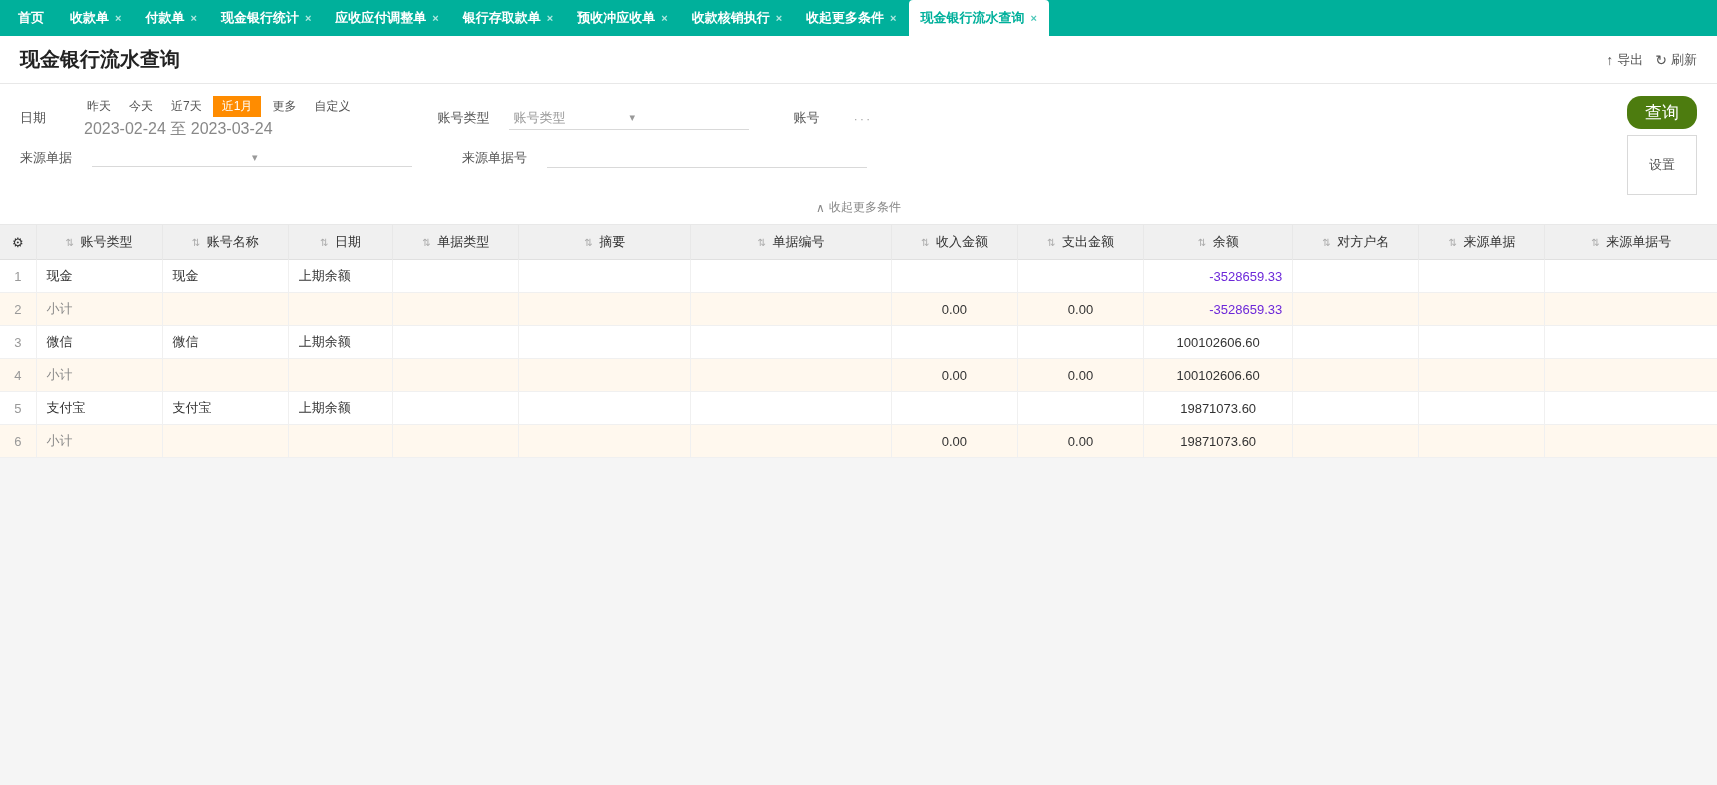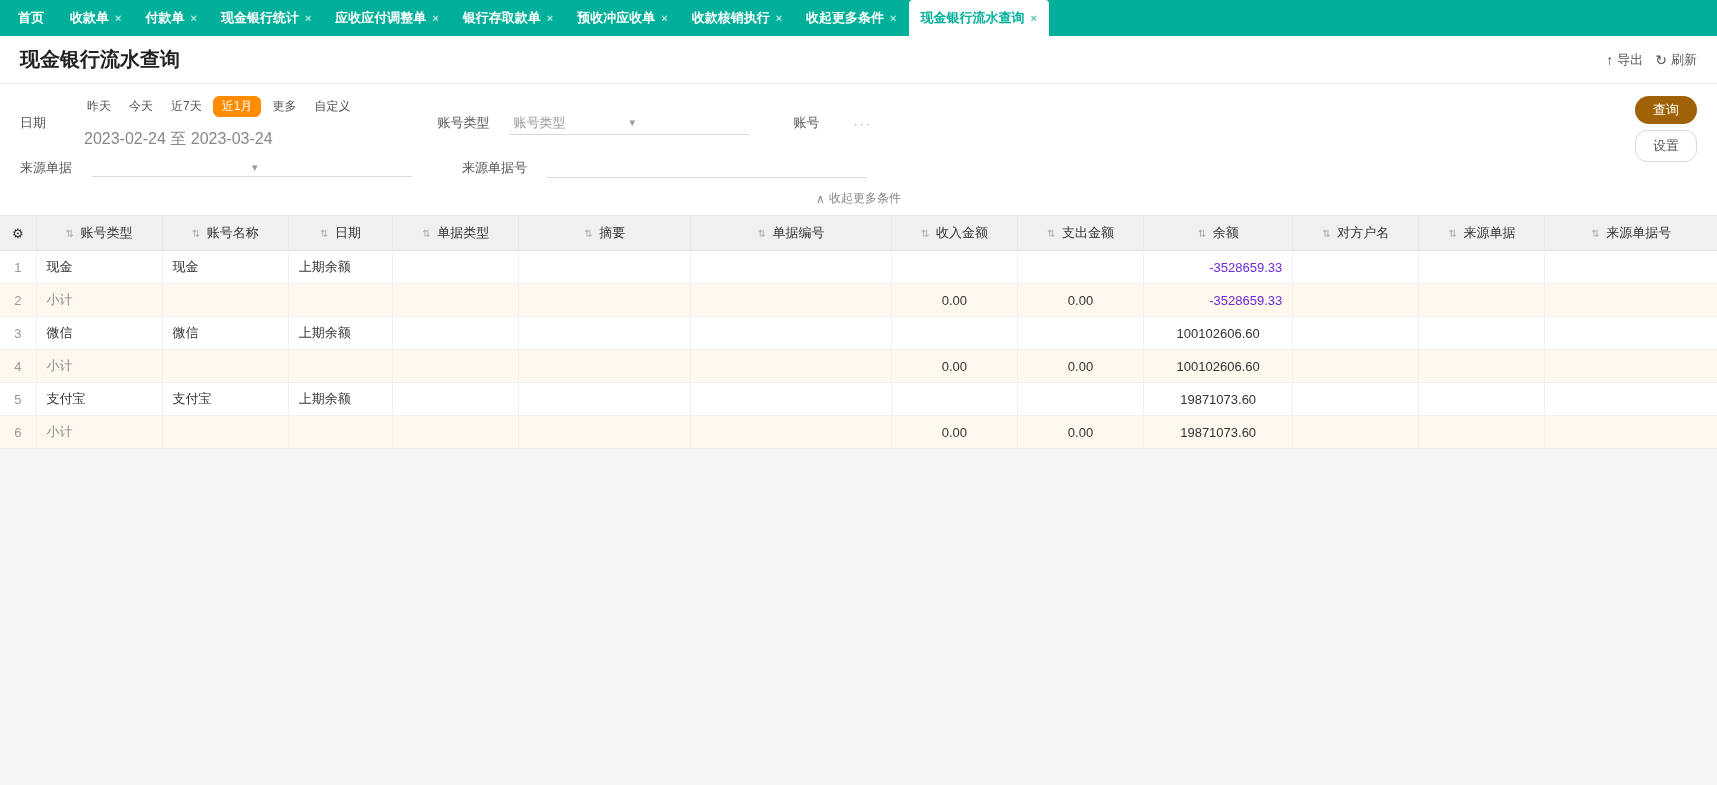--- a/index.html
+++ b/index.html
@@ -83,40 +83,40 @@
     }
     .filter-label {
       color: #555;
       font-size: 13px;
       white-space: nowrap;
       min-width: 40px;
     }
     .filter-date-group {
       display: flex;
       flex-direction: column;
-      gap: 12px;
+      gap: 2px;
     }
     .date-shortcuts {
       display: flex;
       align-items: center;
       gap: 4px;
     }
     .date-btn {
       padding: 1px 6px;
       border-radius: 3px;
       cursor: pointer;
       font-size: 12px;
       color: #555;
       border: 1px solid transparent;
     }
     .date-btn.active {
       background: #ff8c00;
       color: #fff;
       border-color: #ff8c00;
-      border-radius: 6px;
+      border-radius: 0;
       padding: 1px 8px;
     }
     .date-range-text {
       font-size: 16px;
       color: #888;
       margin-left: 4px;
     }
     .filter-select {
       display: flex;
       align-items: center;
@@ -153,35 +153,35 @@
     }
 
     
     .filter-actions {
       display: flex;
       flex-direction: column;
       gap: 6px;
       margin-left: auto;
     }
     .btn-query {
-      background: #a16207;
+      background: #4d7c0f;
       color: #fff;
       border: none;
       padding: 5px 18px;
       border-radius: 14px;
       cursor: pointer;
-      font-size: 13px;
+      font-size: 17px;
       white-space: nowrap;
     }
     .btn-setting {
       background: #fff;
       color: #555;
       border: 1px solid #d9d9d9;
-      padding: 6px 14px;
-      border-radius: 12px;
+      padding: 20px 14px;
+      border-radius: 0;
       cursor: pointer;
       font-size: 13px;
     }
 
     
     .table-container {
       background: #fff;
       margin: 0;
       overflow-x: auto;
     }

